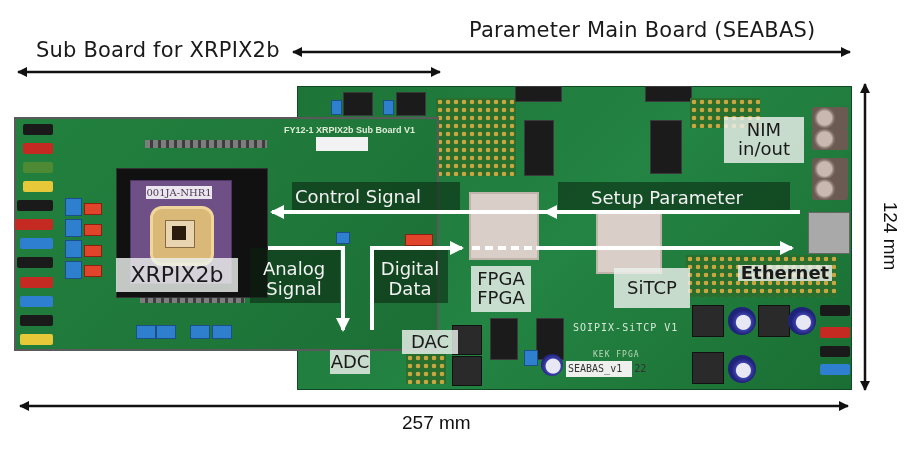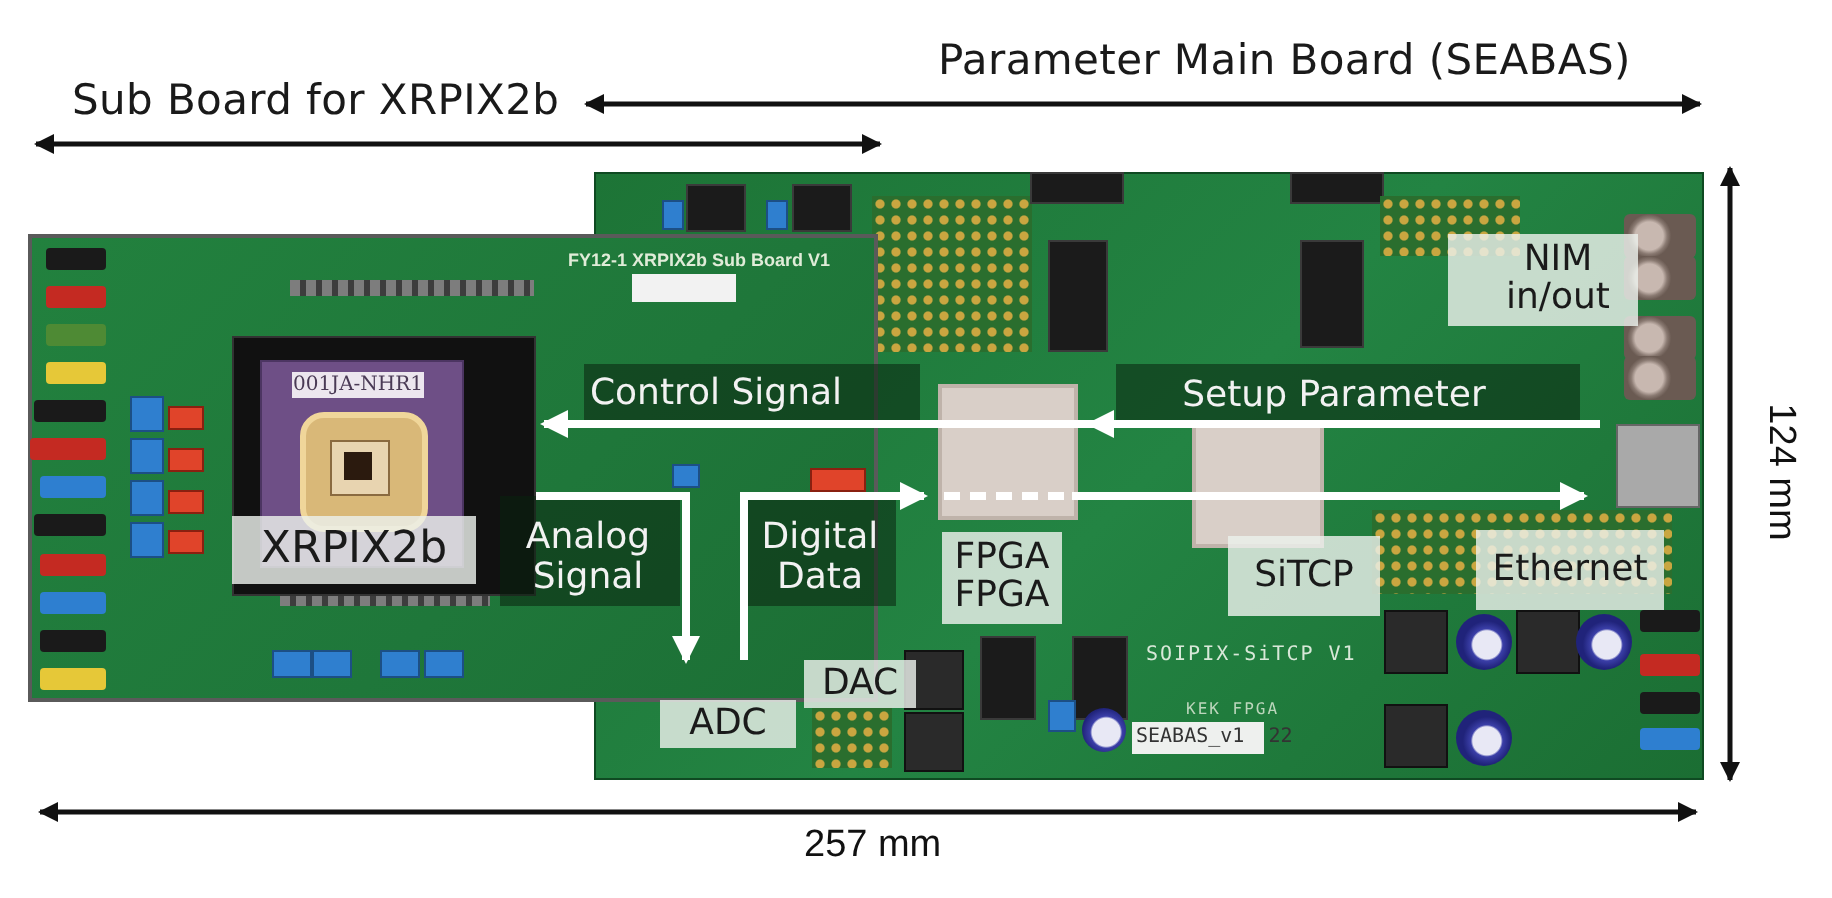--- a/index.html
+++ b/index.html
@@ -183,21 +183,21 @@
 
 <div class="abs label-light" style="left:116px; top:258px; width:122px; height:34px; font-size:22px;">XRPIX2b</div>
 
 <div class="abs label-light" style="left:471px; top:266px; width:60px; height:46px; flex-direction:column;">
   <span>FPGA</span>
   <span>FPGA</span>
 </div>
 
 <div class="abs label-light" style="left:588px; top:268px; width:76px; height:40px;margin-left:26px;">SiTCP</div>
 
-<div class="abs label-light" style="left:724px; top:117px; width:80px; height:46px; flex-direction:column;padding-left:15px;">
+<div class="abs label-light" style="left:724px; top:117px; width:80px; height:46px; flex-direction:column;">
   <span>NIM</span>
   <span>in/out</span>
 </div>
 
-<div class="abs label-light" style="left:738px; top:265px; width:94px; height:40px;">Ethernet</div>
-
-<div class="abs label-light" style="left:330px; top:350px; width:68px; height:24px;">ADC</div>
+<div class="abs label-light" style="left:738px; top:265px; width:94px; height:16px;font-weight:bold;">Ethernet</div>
+
+<div class="abs label-light" style="left:330px; top:350px; width:40px; height:24px;">ADC</div>
 <div class="abs label-light" style="left:402px; top:330px; width:56px; height:24px;">DAC</div>
 
 </body></html>

